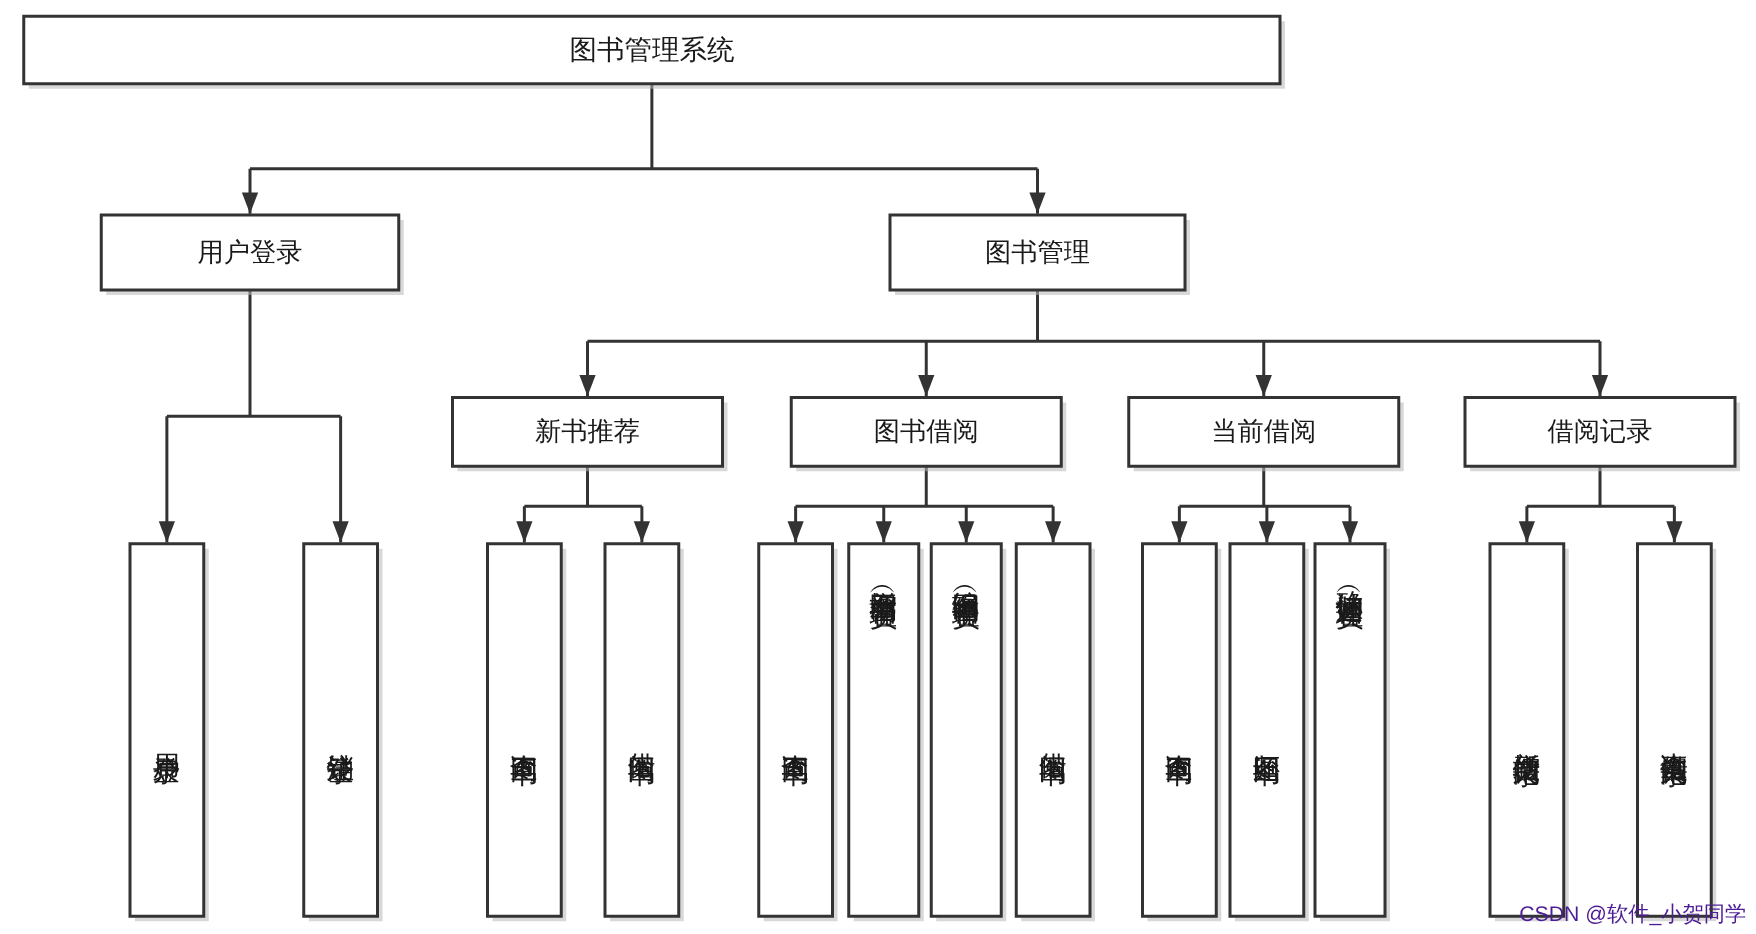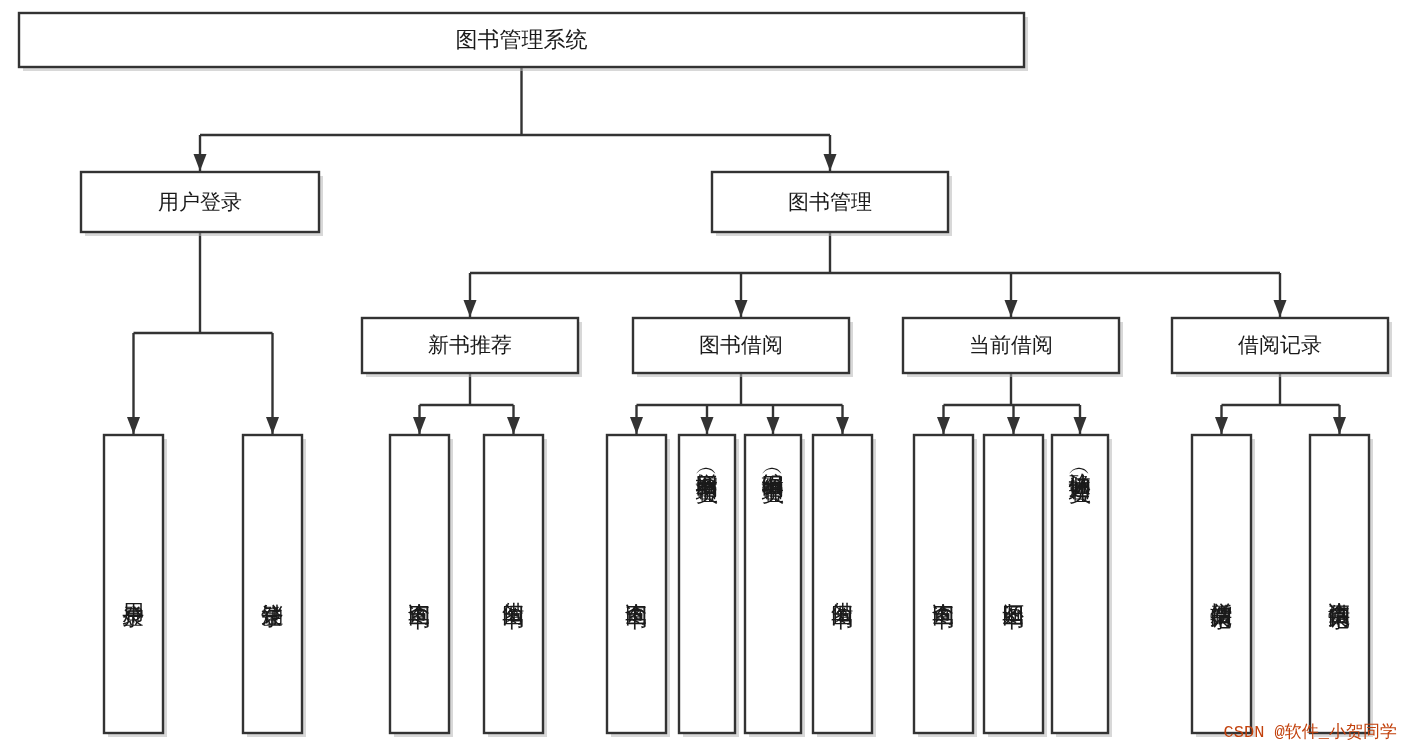--- a/index.html
+++ b/index.html
@@ -74,23 +74,23 @@
     line-height: 1.06;
     color: #1a1a1a;
     letter-spacing: 1.5px;
     white-space: nowrap;
     text-align: left;
   }
   .watermark {
     position: absolute;
     right: 8px;
     bottom: 4px;
-    font-family: Liberation Mono, monospace;
+    font-family: Liberation Sans, sans-serif;
     font-size: 17px;
-    color: #c2410c;
+    color: #4c1d95;
     white-space: nowrap;
     user-select: none;
   }
 </style>
 </head>
 <body>
 
 <div id="diagram-root">
 
   <svg class="flow-svg" viewBox="0 0 1405 747">

